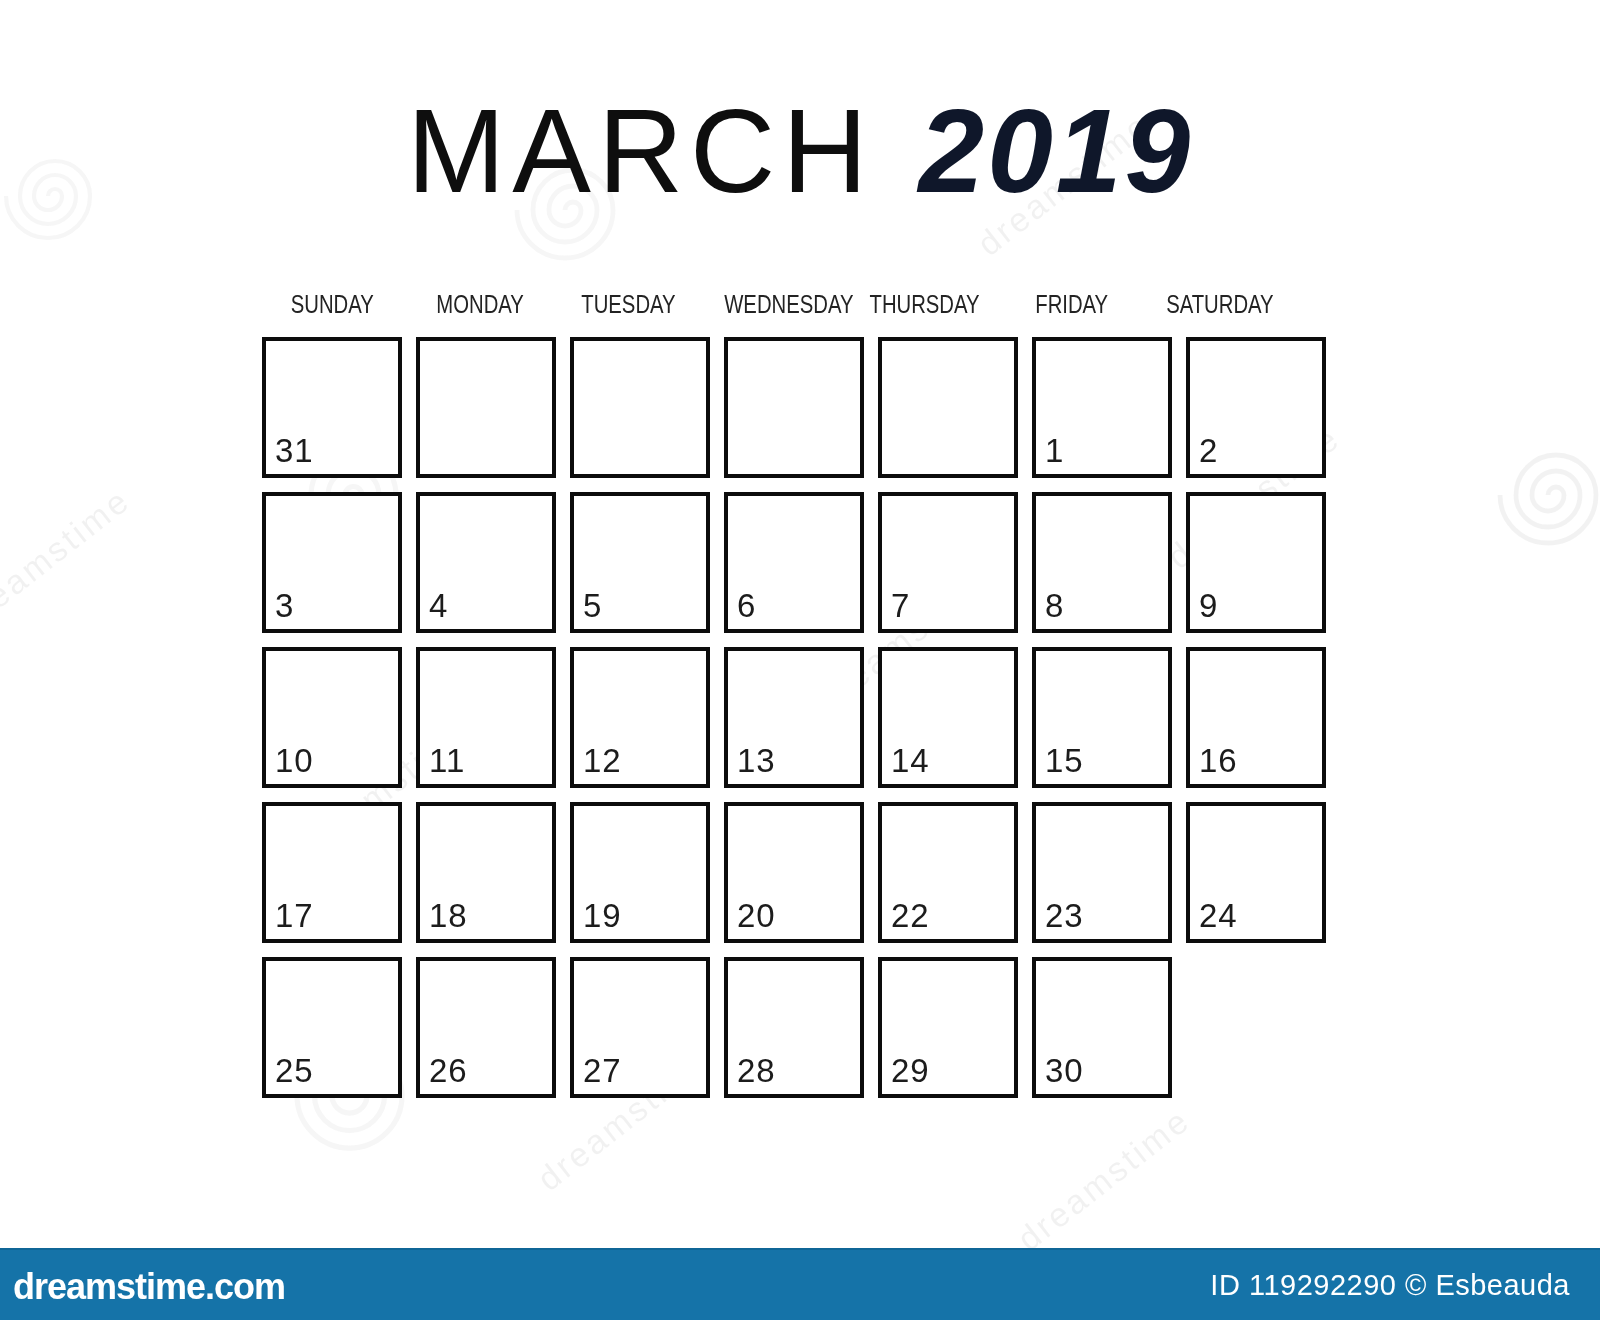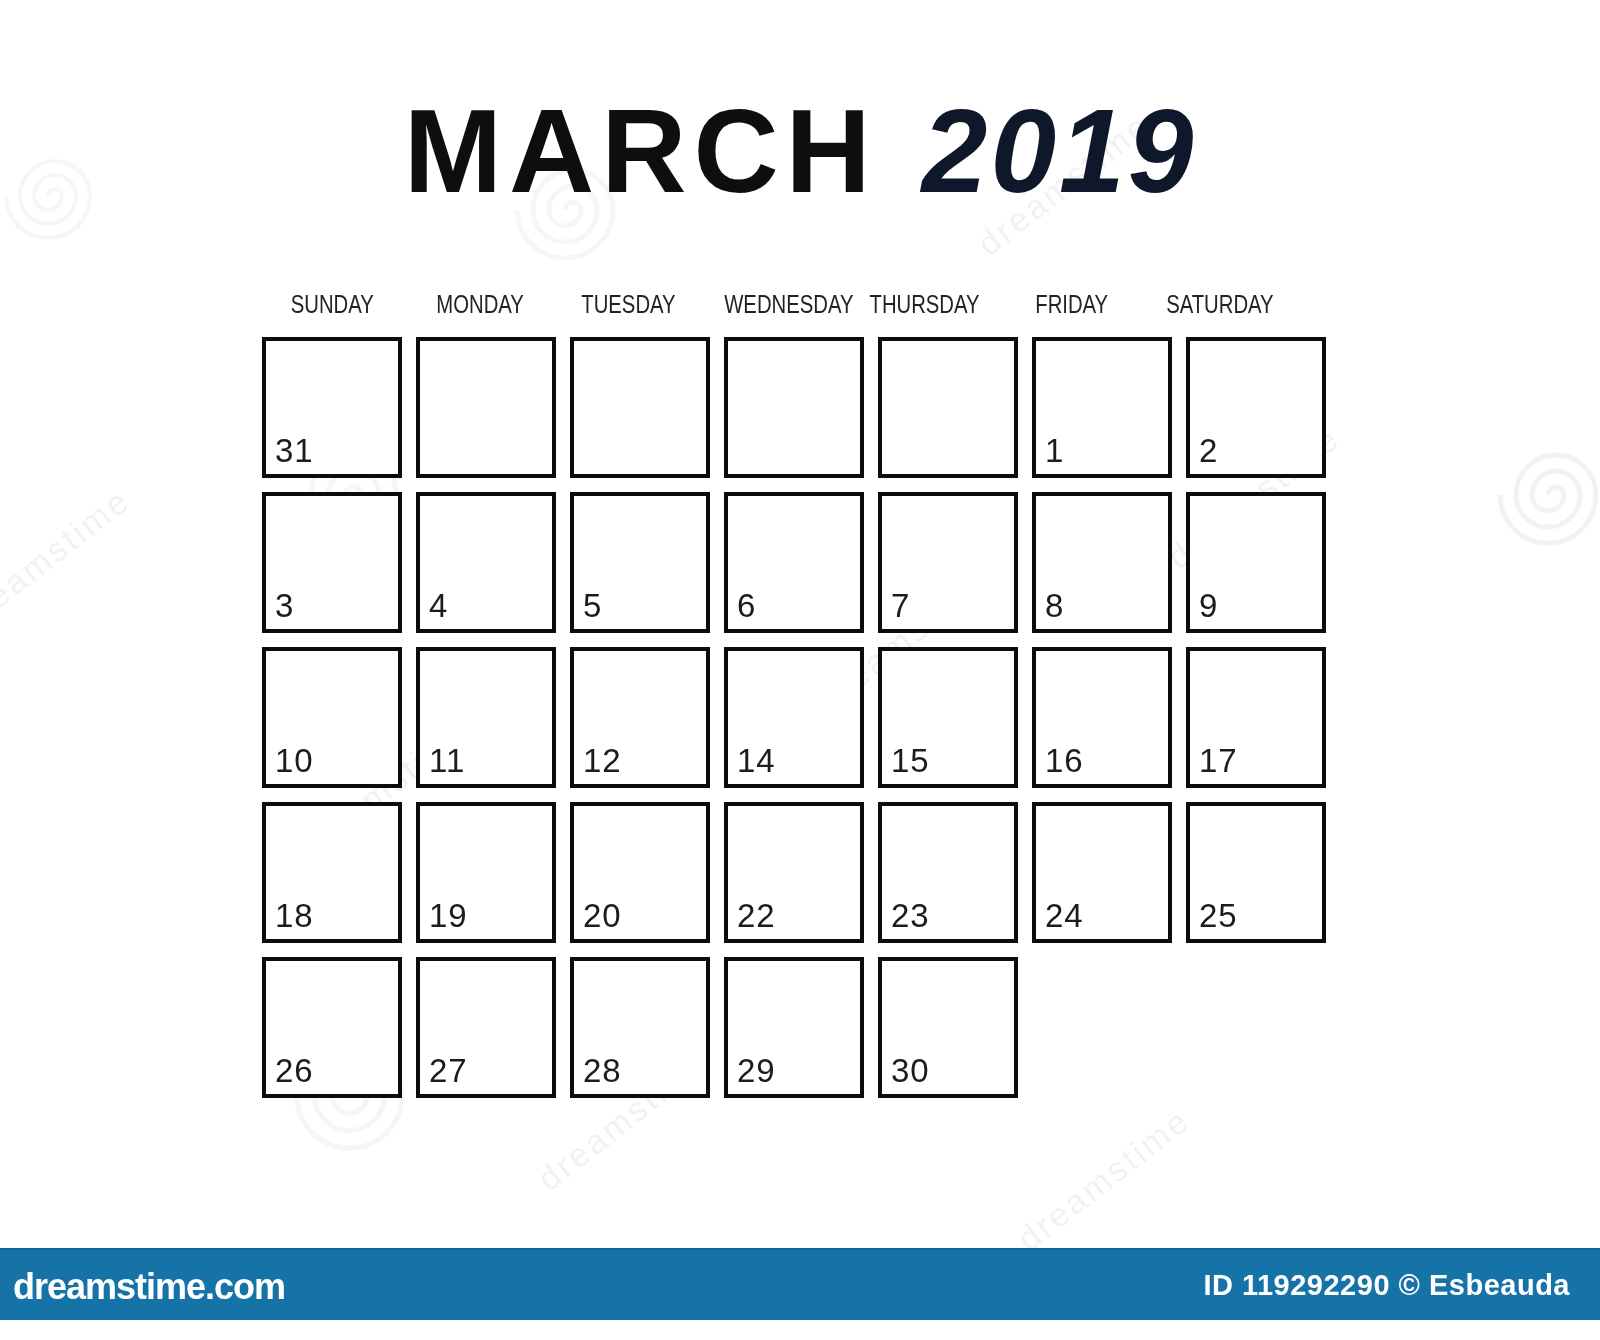--- a/index.html
+++ b/index.html
@@ -29,21 +29,21 @@
     white-space:nowrap;
   }
 
   
   .title{
     position:absolute;left:0;top:92px;width:1600px;
     text-align:center;line-height:1;
     white-space:nowrap;
   }
   .title .month{
-    font-size:118px;font-weight:700;letter-spacing:7px;color:#0e0e0e;
+    font-size:118px;font-weight:400;letter-spacing:7px;color:#0e0e0e;
   }
   .title .year{
     font-size:118px;font-weight:700;font-style:italic;
     letter-spacing:3px;margin-left:44px;color:#0f172a;
   }
 
   
   .weekdays{
     position:absolute;left:262px;top:288px;
     display:grid;grid-template-columns:repeat(7,140px);column-gap:8px;
@@ -82,21 +82,21 @@
     border-top:2px solid #0f6697;
     display:flex;align-items:center;justify-content:space-between;
     box-sizing:border-box;
     padding:0 30px 0 13px;
   }
   .logo{
     color:#ffffff;font-size:36px;font-weight:700;letter-spacing:-1px;
     line-height:1;position:relative;top:2px;
   }
   .credit{
-    color:#ffffff;font-size:29px;font-weight:700;letter-spacing:0.5px;
+    color:#ffffff;font-size:29px;font-weight:400;letter-spacing:0.5px;
   }
 </style>
 </head>
 <body>
 
 <div class="canvas">
 
   <div class="wm-layer">
     <svg width="0" height="0" aria-hidden="true">
       <defs>
@@ -191,20 +191,23 @@
     <div class="cell">
         <span class="num">10</span>
       </div>
     <div class="cell">
         <span class="num">11</span>
       </div>
     <div class="cell">
         <span class="num">12</span>
       </div>
     <div class="cell">
+        <span class="num">13</span>
+      </div>
+    <div class="cell">
         <span class="num">14</span>
       </div>
     <div class="cell">
         <span class="num">15</span>
       </div>
     <div class="cell">
         <span class="num">16</span>
       </div>
 
     <div class="cell">

